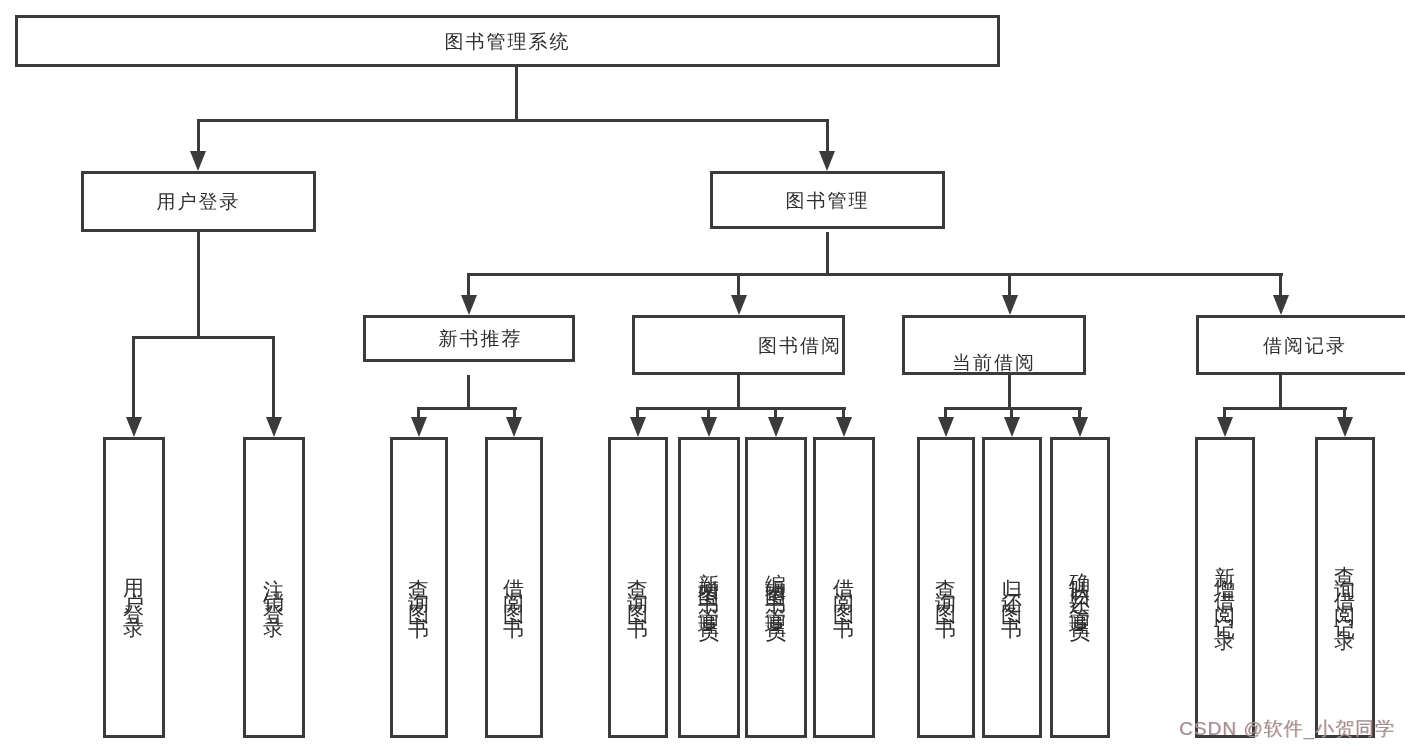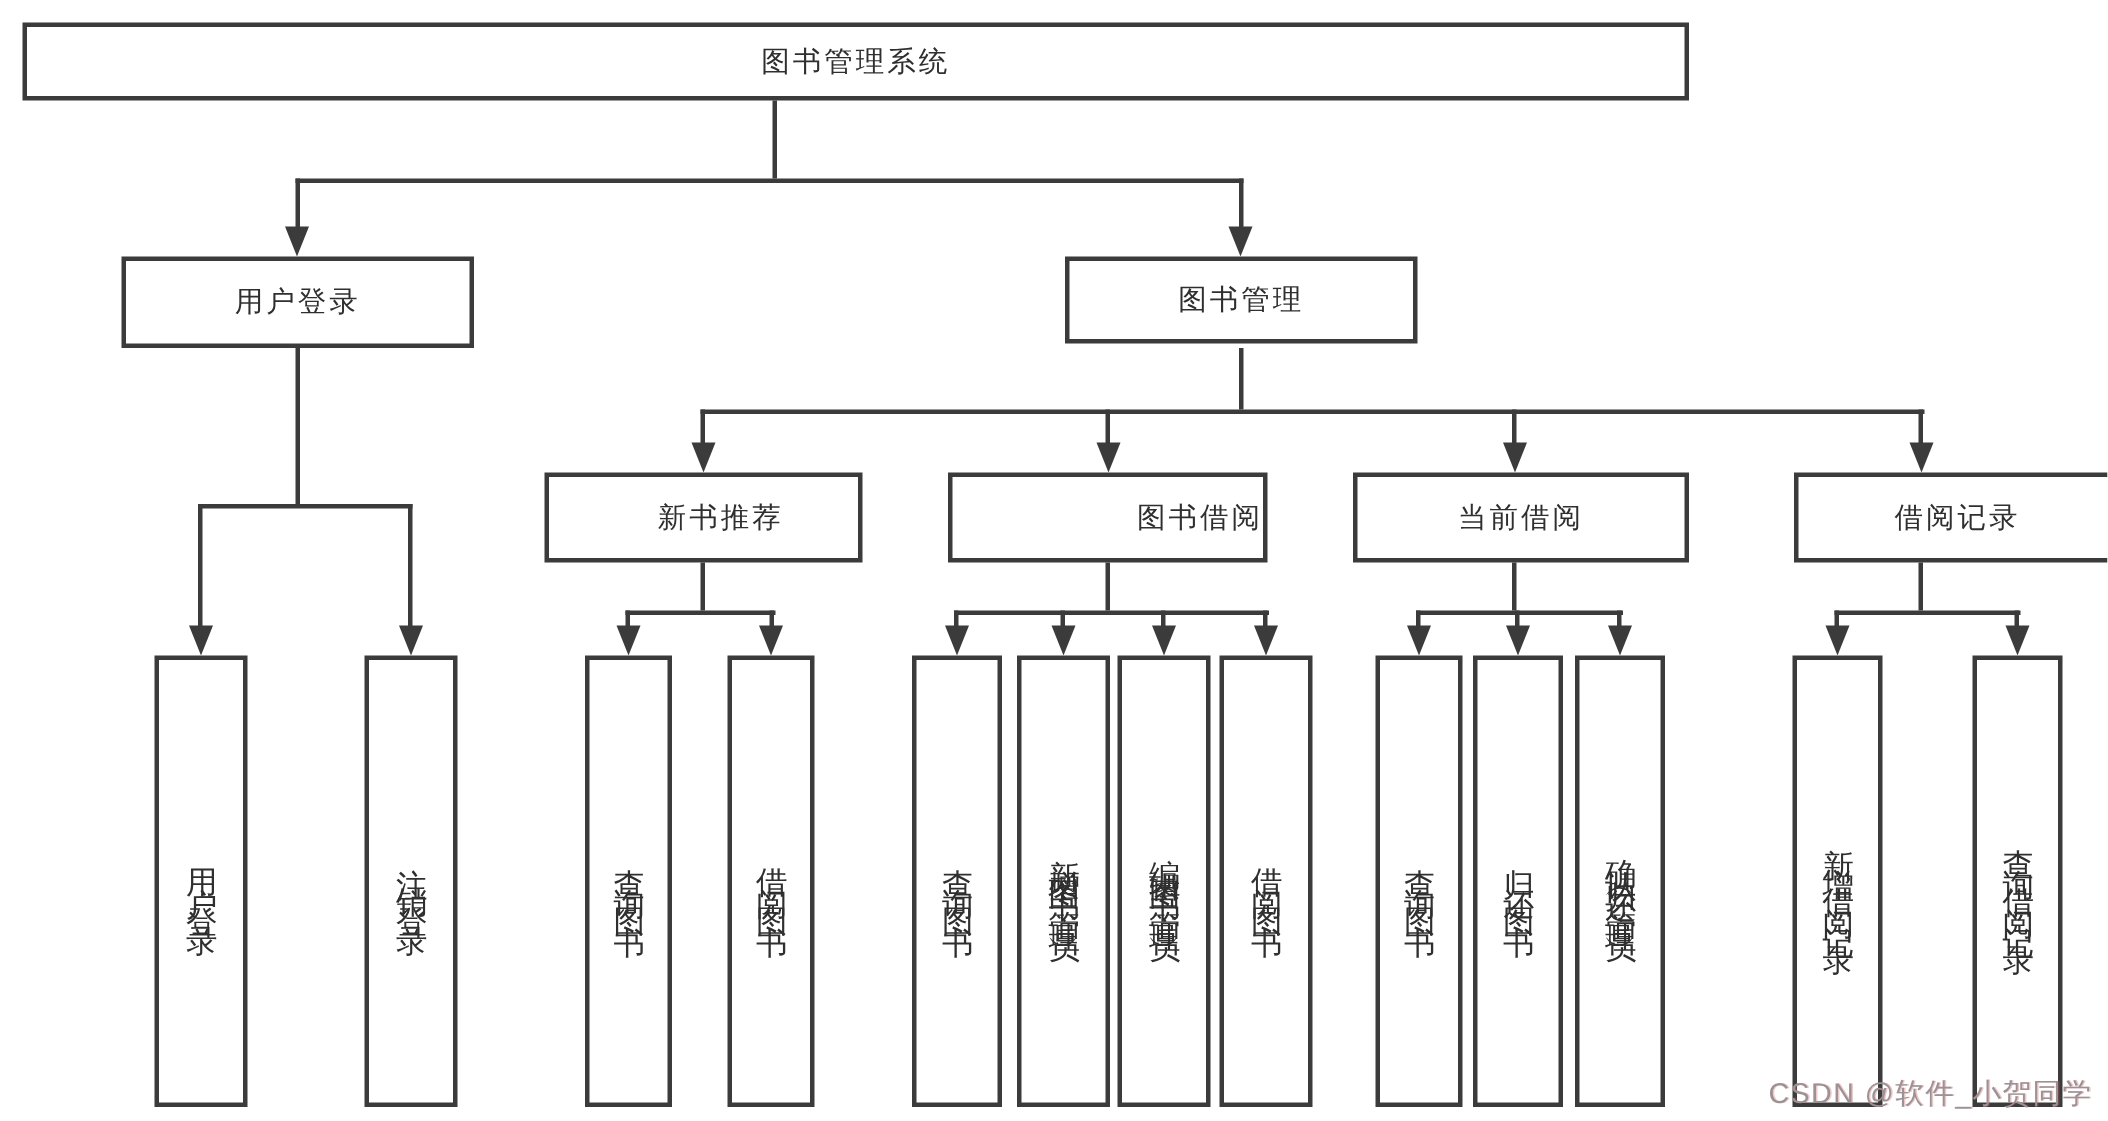--- a/index.html
+++ b/index.html
@@ -63,21 +63,21 @@
     color: var(--watermark);
     letter-spacing: 1px;
     text-shadow: 1px 0 0 rgba(214, 92, 92, 0.35);
   }
 </style>
 </head>
 <body>
 
 <div class="canvas">
 
-  <div class="box" style="left:15px; top:15px; width:1111px; height:52px;">
+  <div class="box" style="left:15px; top:15px; width:985px; height:52px;">
     <span>图书管理系统</span>
   </div>
 
   <div class="line" style="left:515px; top:67px;  width:3px;  height:52px;"></div>
   <div class="line" style="left:197px; top:119px; width:632px; height:3px;"></div>
   <div class="line" style="left:197px; top:119px; width:3px;  height:38px;"></div>
   <div class="line" style="left:826px; top:119px; width:3px;  height:38px;"></div>
   <div class="arrow" style="left:190px; top:151px;"></div>
   <div class="arrow" style="left:819px; top:151px;"></div>
 
@@ -99,27 +99,27 @@
   <div class="line" style="left:467px;  top:273px; width:816px; height:3px;"></div>
   <div class="line" style="left:467px;  top:273px; width:3px;   height:25px;"></div>
   <div class="line" style="left:737px;  top:273px; width:3px;   height:25px;"></div>
   <div class="line" style="left:1008px; top:273px; width:3px;   height:25px;"></div>
   <div class="line" style="left:1279px; top:273px; width:3px;   height:25px;"></div>
   <div class="arrow" style="left:461px;  top:295px;"></div>
   <div class="arrow" style="left:731px;  top:295px;"></div>
   <div class="arrow" style="left:1002px; top:295px;"></div>
   <div class="arrow" style="left:1273px; top:295px;"></div>
 
-  <div class="box" style="left:363px; top:315px; width:212px; height:60px;padding-left:23px;">
+  <div class="box" style="left:363px; top:315px; width:212px; height:47px;padding-left:23px;">
     <span>新书推荐</span>
   </div>
   <div class="box" style="left:632px; top:315px; width:213px; height:60px;justify-content:flex-end;">
     <span>图书借阅</span>
   </div>
-  <div class="box" style="left:902px; top:315px; width:224px; height:60px;">
+  <div class="box" style="left:902px; top:315px; width:184px; height:60px;align-items:flex-end;">
     <span>当前借阅</span>
   </div>
   <div class="box" style="left:1196px; top:315px; width:218px; height:60px;">
     <span>借阅记录</span>
   </div>
 
   <div class="line" style="left:467px; top:375px; width:3px;   height:32px;"></div>
   <div class="line" style="left:417px; top:407px; width:100px; height:3px;"></div>
   <div class="line" style="left:417px; top:407px; width:3px;   height:14px;"></div>
   <div class="line" style="left:513px; top:407px; width:3px;   height:14px;"></div>

